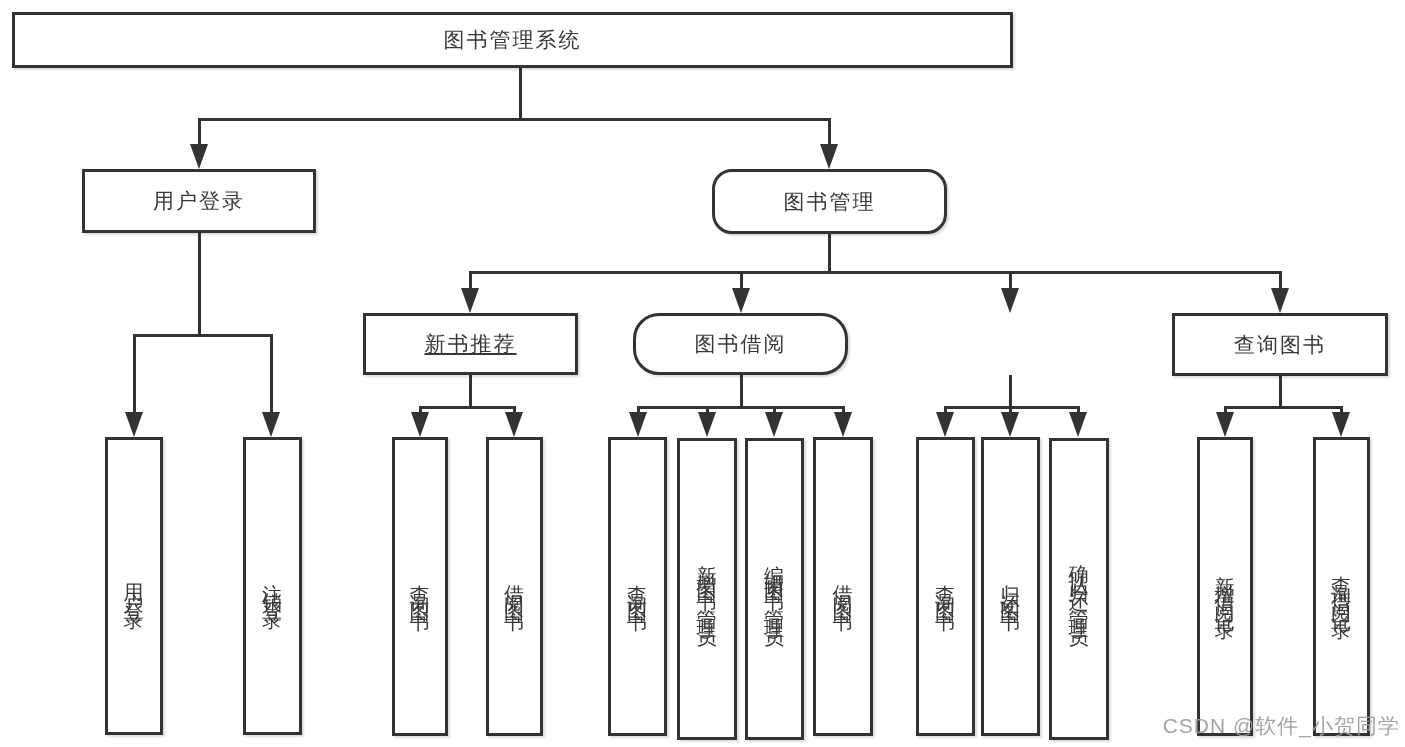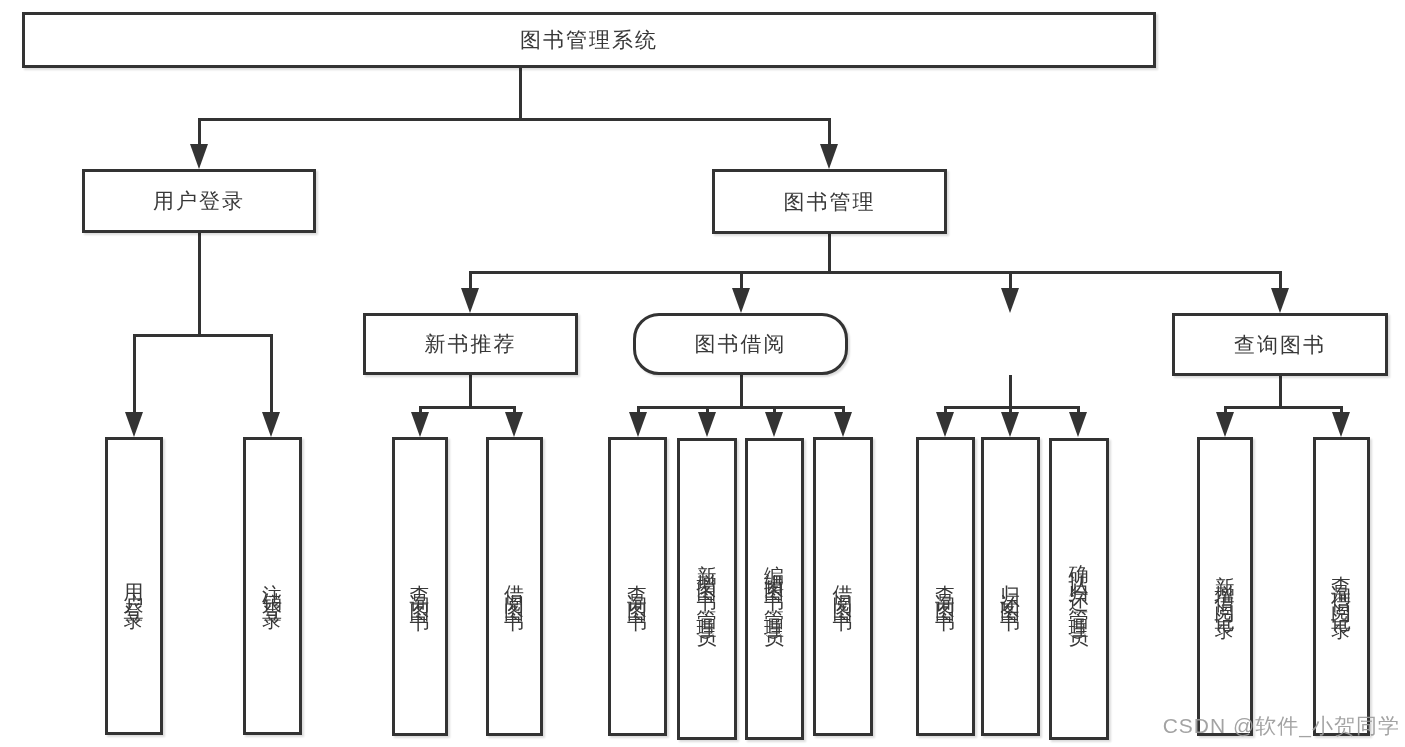--- a/index.html
+++ b/index.html
@@ -130,33 +130,33 @@
   <div class="arrow" style="left:629px;top:412px;"></div>
   <div class="arrow" style="left:698px;top:412px;"></div>
   <div class="arrow" style="left:765px;top:412px;"></div>
   <div class="arrow" style="left:834px;top:412px;"></div>
   <div class="arrow" style="left:936px;top:412px;"></div>
   <div class="arrow" style="left:1001px;top:412px;"></div>
   <div class="arrow" style="left:1069px;top:412px;"></div>
   <div class="arrow" style="left:1216px;top:412px;"></div>
   <div class="arrow" style="left:1332px;top:412px;"></div>
 
-  <div class="box hbox" style="left:22px;top:12px;width:1134px;height:56px;">
+  <div class="box hbox" style="left:12px;top:12px;width:1001px;height:56px;">
     <span>图书管理系统</span>
   </div>
 
   <div class="box hbox" style="left:82px;top:169px;width:234px;height:64px;">
     <span>用户登录</span>
   </div>
 
-  <div class="box hbox" style="left:712px;top:169px;width:235px;height:65px;">
+  <div class="box hbox" style="left:712px;top:169px;width:235px;height:65px;border-radius:20px;">
     <span>图书管理</span>
   </div>
 
-  <div class="box hbox" style="left:363px;top:313px;width:215px;height:62px;">
+  <div class="box hbox" style="left:363px;top:313px;width:215px;height:62px;text-decoration:underline;">
     <span>新书推荐</span>
   </div>
 
   <div class="box hbox" style="left:633px;top:313px;width:215px;height:62px;border-radius:26px;">
     <span>图书借阅</span>
   </div>
 
 
   <div class="box hbox" style="left:1172px;top:313px;width:216px;height:63px;">
     <span>查询图书</span>

